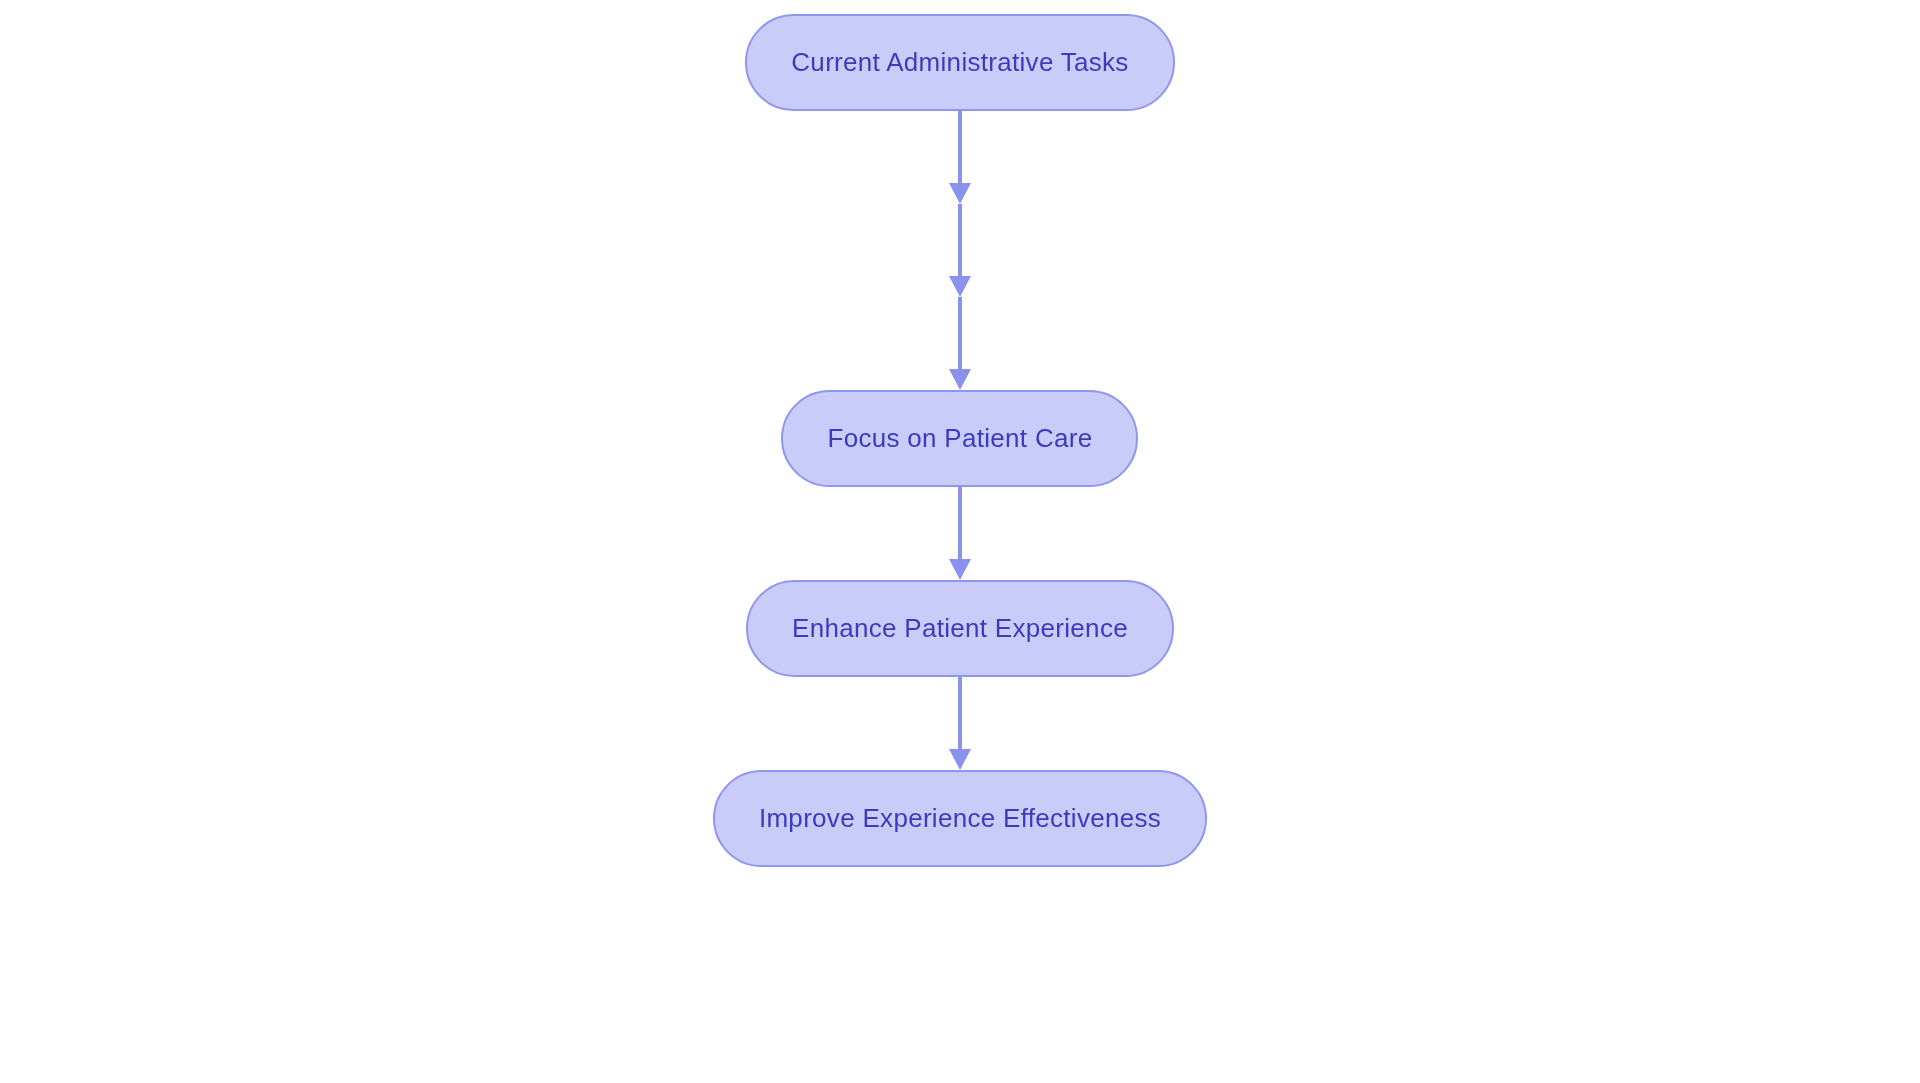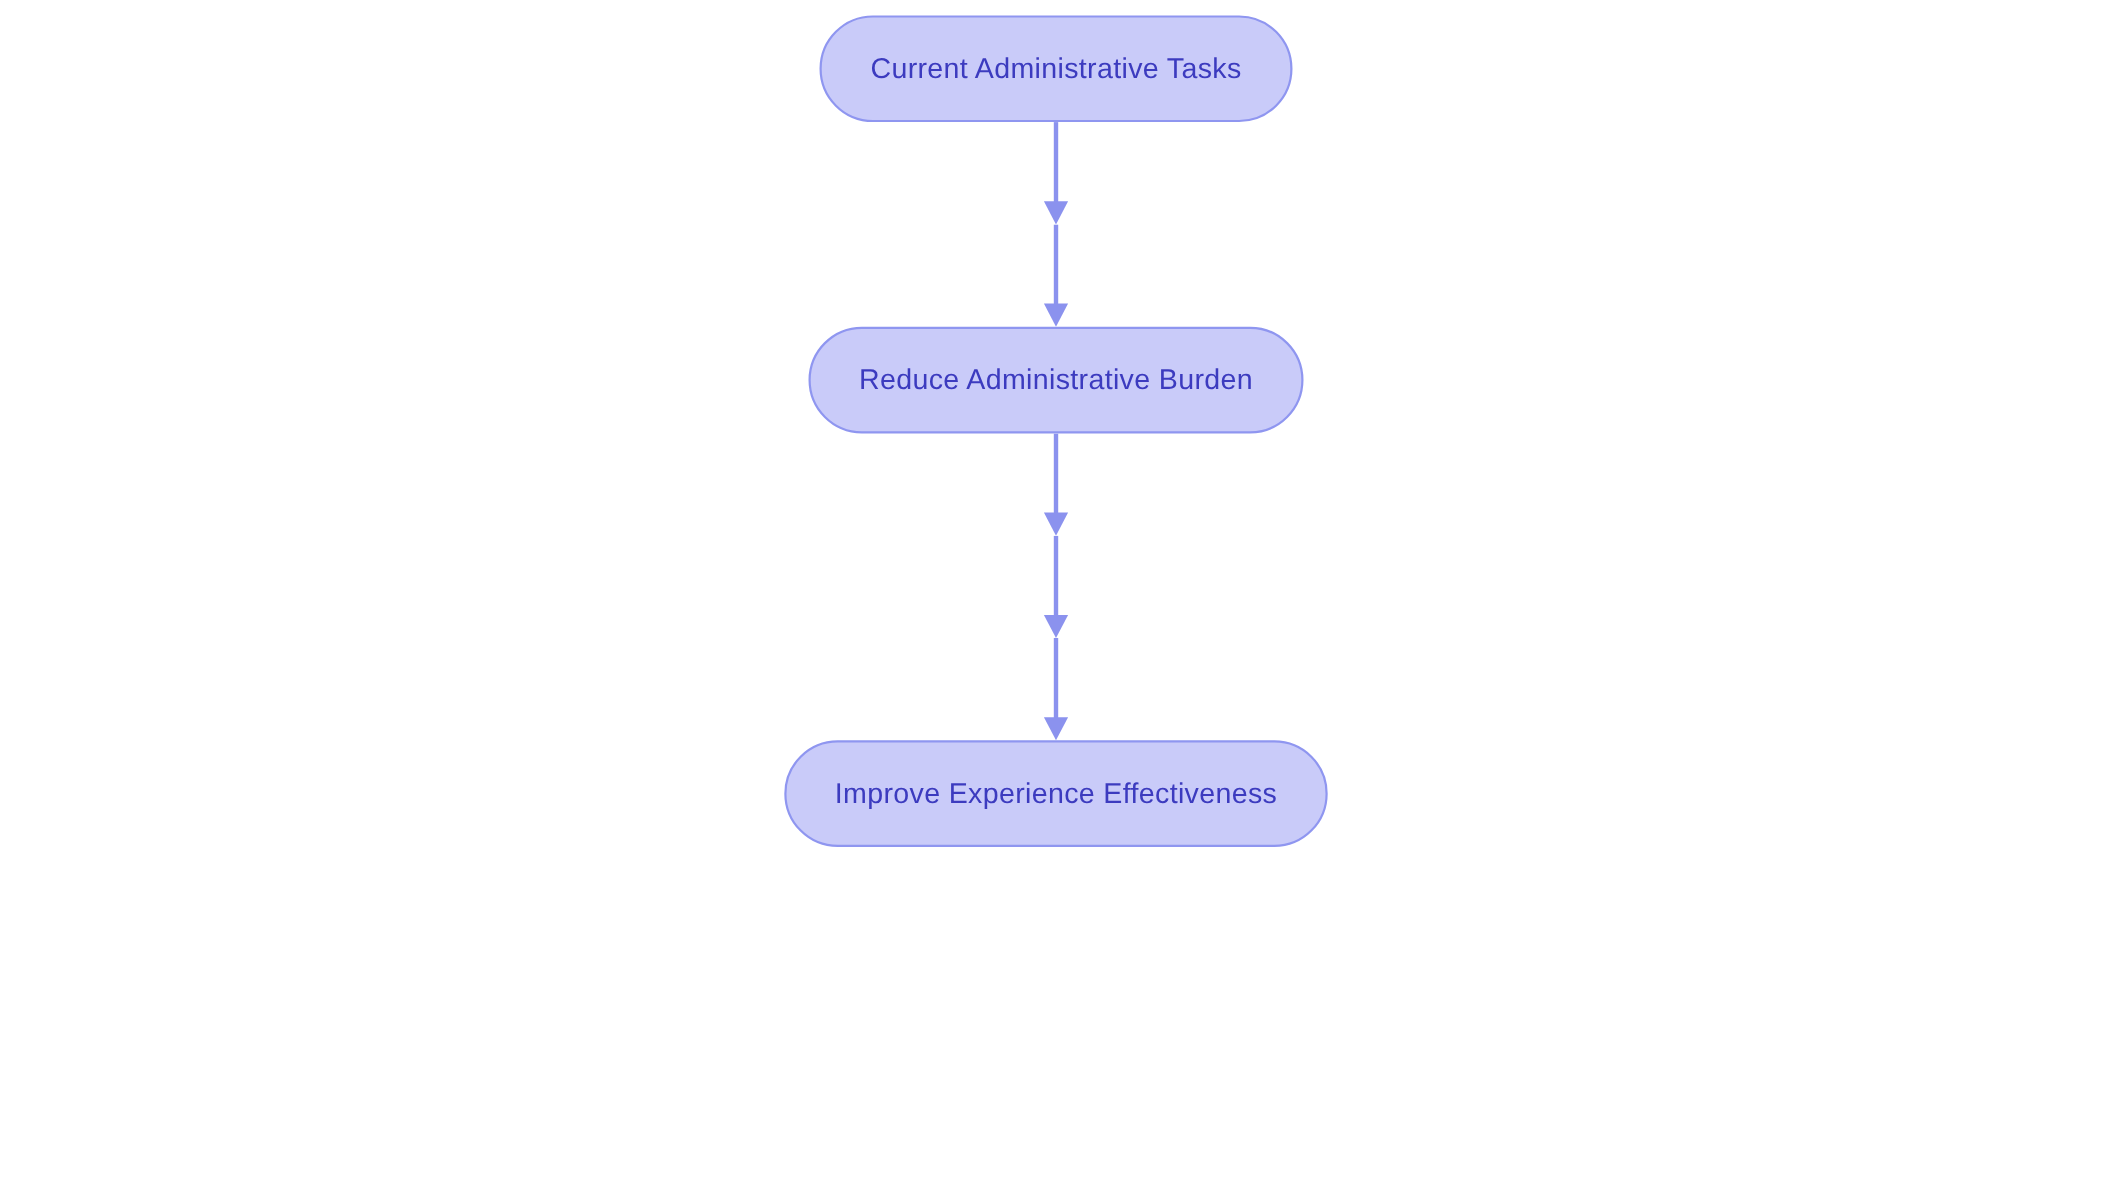--- a/index.html
+++ b/index.html
@@ -76,39 +76,42 @@
     </div>
 
 
     <div class="arrow">
       <svg viewBox="0 0 26 93" xmlns="http://www.w3.org/2000/svg" aria-hidden="true">
         <rect class="stroke" x="11" y="0" width="4" height="74"></rect>
         <polygon class="stroke" points="2,72 24,72 13,93"></polygon>
       </svg>
     </div>
 
+
+    <div class="arrow">
+      <svg viewBox="0 0 26 93" xmlns="http://www.w3.org/2000/svg" aria-hidden="true">
+        <rect class="stroke" x="11" y="0" width="4" height="74"></rect>
+        <polygon class="stroke" points="2,72 24,72 13,93"></polygon>
+      </svg>
+    </div>
+
     <div class="node">
-      <span class="node-label">Reduce Administrative Burden</span>
+      <span class="node-label">Focus on Patient Care</span>
     </div>
 
     <div class="arrow">
       <svg viewBox="0 0 26 93" xmlns="http://www.w3.org/2000/svg" aria-hidden="true">
         <rect class="stroke" x="11" y="0" width="4" height="74"></rect>
         <polygon class="stroke" points="2,72 24,72 13,93"></polygon>
       </svg>
     </div>
 
-
-    <div class="arrow">
-      <svg viewBox="0 0 26 93" xmlns="http://www.w3.org/2000/svg" aria-hidden="true">
-        <rect class="stroke" x="11" y="0" width="4" height="74"></rect>
-        <polygon class="stroke" points="2,72 24,72 13,93"></polygon>
-      </svg>
+    <div class="node">
+      <span class="node-label">Enhance Patient Experience</span>
     </div>
-
 
     <div class="arrow">
       <svg viewBox="0 0 26 93" xmlns="http://www.w3.org/2000/svg" aria-hidden="true">
         <rect class="stroke" x="11" y="0" width="4" height="74"></rect>
         <polygon class="stroke" points="2,72 24,72 13,93"></polygon>
       </svg>
     </div>
 
     <div class="node">
       <span class="node-label">Improve Experience Effectiveness</span>

